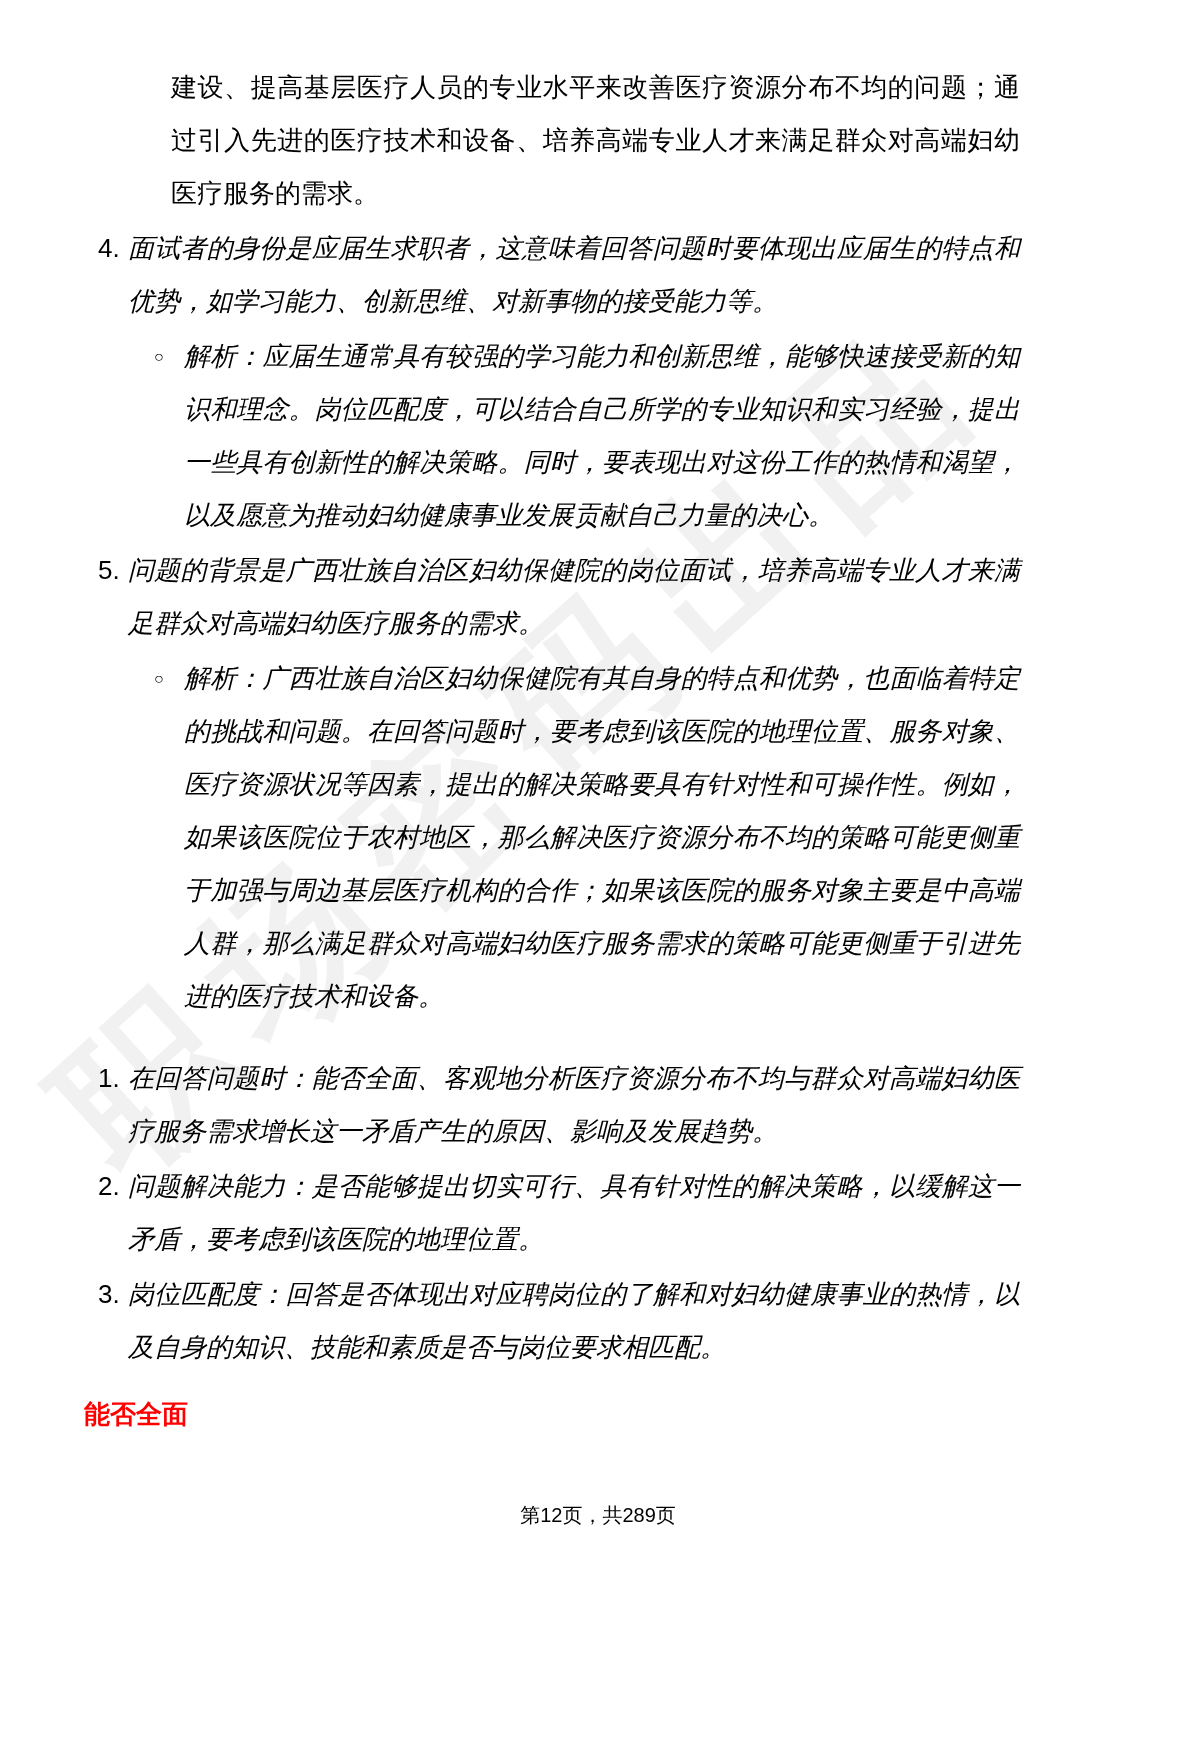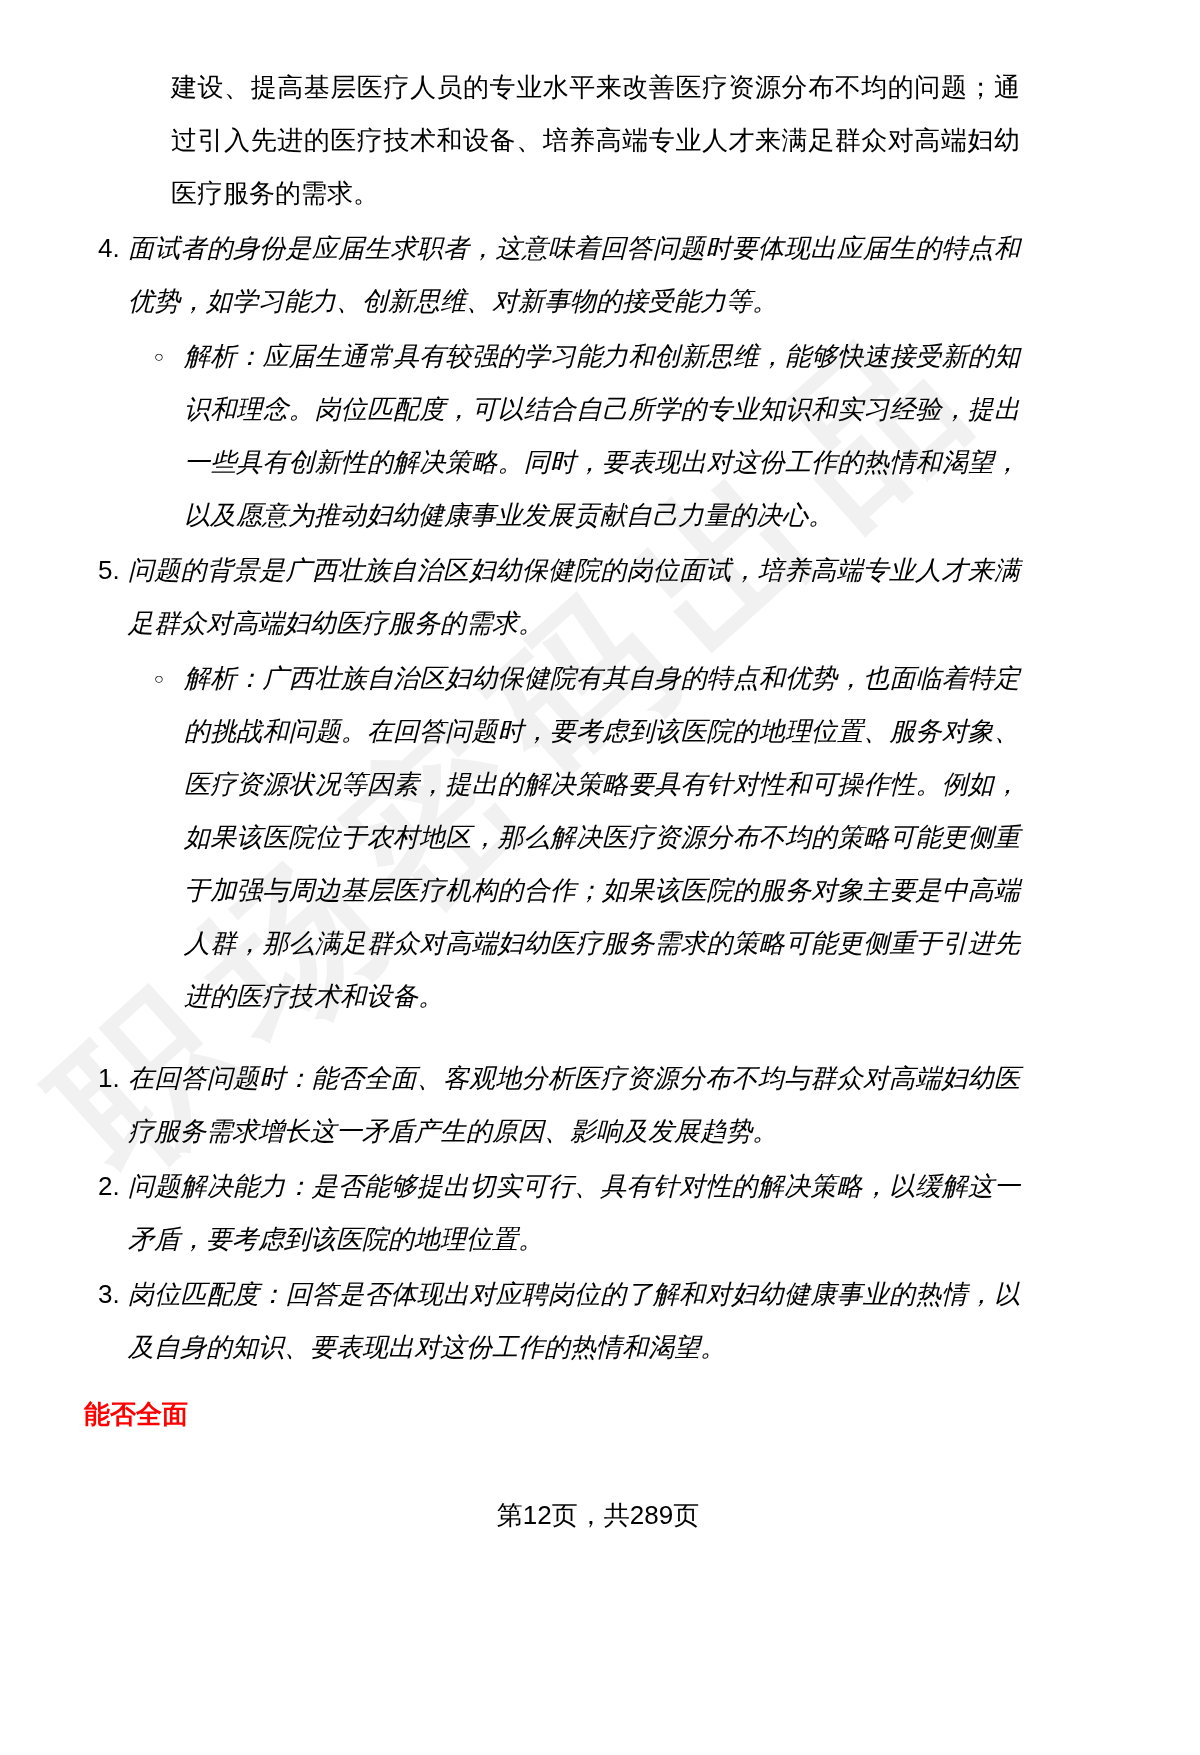--- a/index.html
+++ b/index.html
@@ -49,21 +49,21 @@
     margin-top: 14px;
     font-weight: 700;
     color: var(--reference_answer_red, #ff0000);
   }
   .footer {
     position: absolute;
     left: 0;
     right: 4px;
     top: 1500px;
     text-align: center;
-    font-size: 26px;
+    font-size: 20px;
     line-height: 30px;
     color: #000000;
     z-index: 1;
   }
 </style>
 </head>
 <body>
 
 <div class="page">
 
@@ -96,21 +96,21 @@
       <div class="li lv1">
         <span class="marker">1.</span>
         <p>在回答问题时：能否全面、客观地分析医疗资源分布不均与群众对高端妇幼医疗服务需求增长这一矛盾产生的原因、影响及发展趋势。</p>
       </div>
       <div class="li lv1">
         <span class="marker">2.</span>
         <p>问题解决能力：是否能够提出切实可行、具有针对性的解决策略，以缓解这一矛盾，要考虑到该医院的地理位置。</p>
       </div>
       <div class="li lv1">
         <span class="marker">3.</span>
-        <p>岗位匹配度：回答是否体现出对应聘岗位的了解和对妇幼健康事业的热情，以及自身的知识、要表现出对这份工作的热情和渴望。</p>
+        <p>岗位匹配度：回答是否体现出对应聘岗位的了解和对妇幼健康事业的热情，以及自身的知识、技能和素质是否与岗位要求相匹配。</p>
       </div>
     </div>
 
     <p class="ref-answer">能否全面</p>
 
   </div>
 
   <div class="footer">第12页，共289页</div>
 
 </div>

